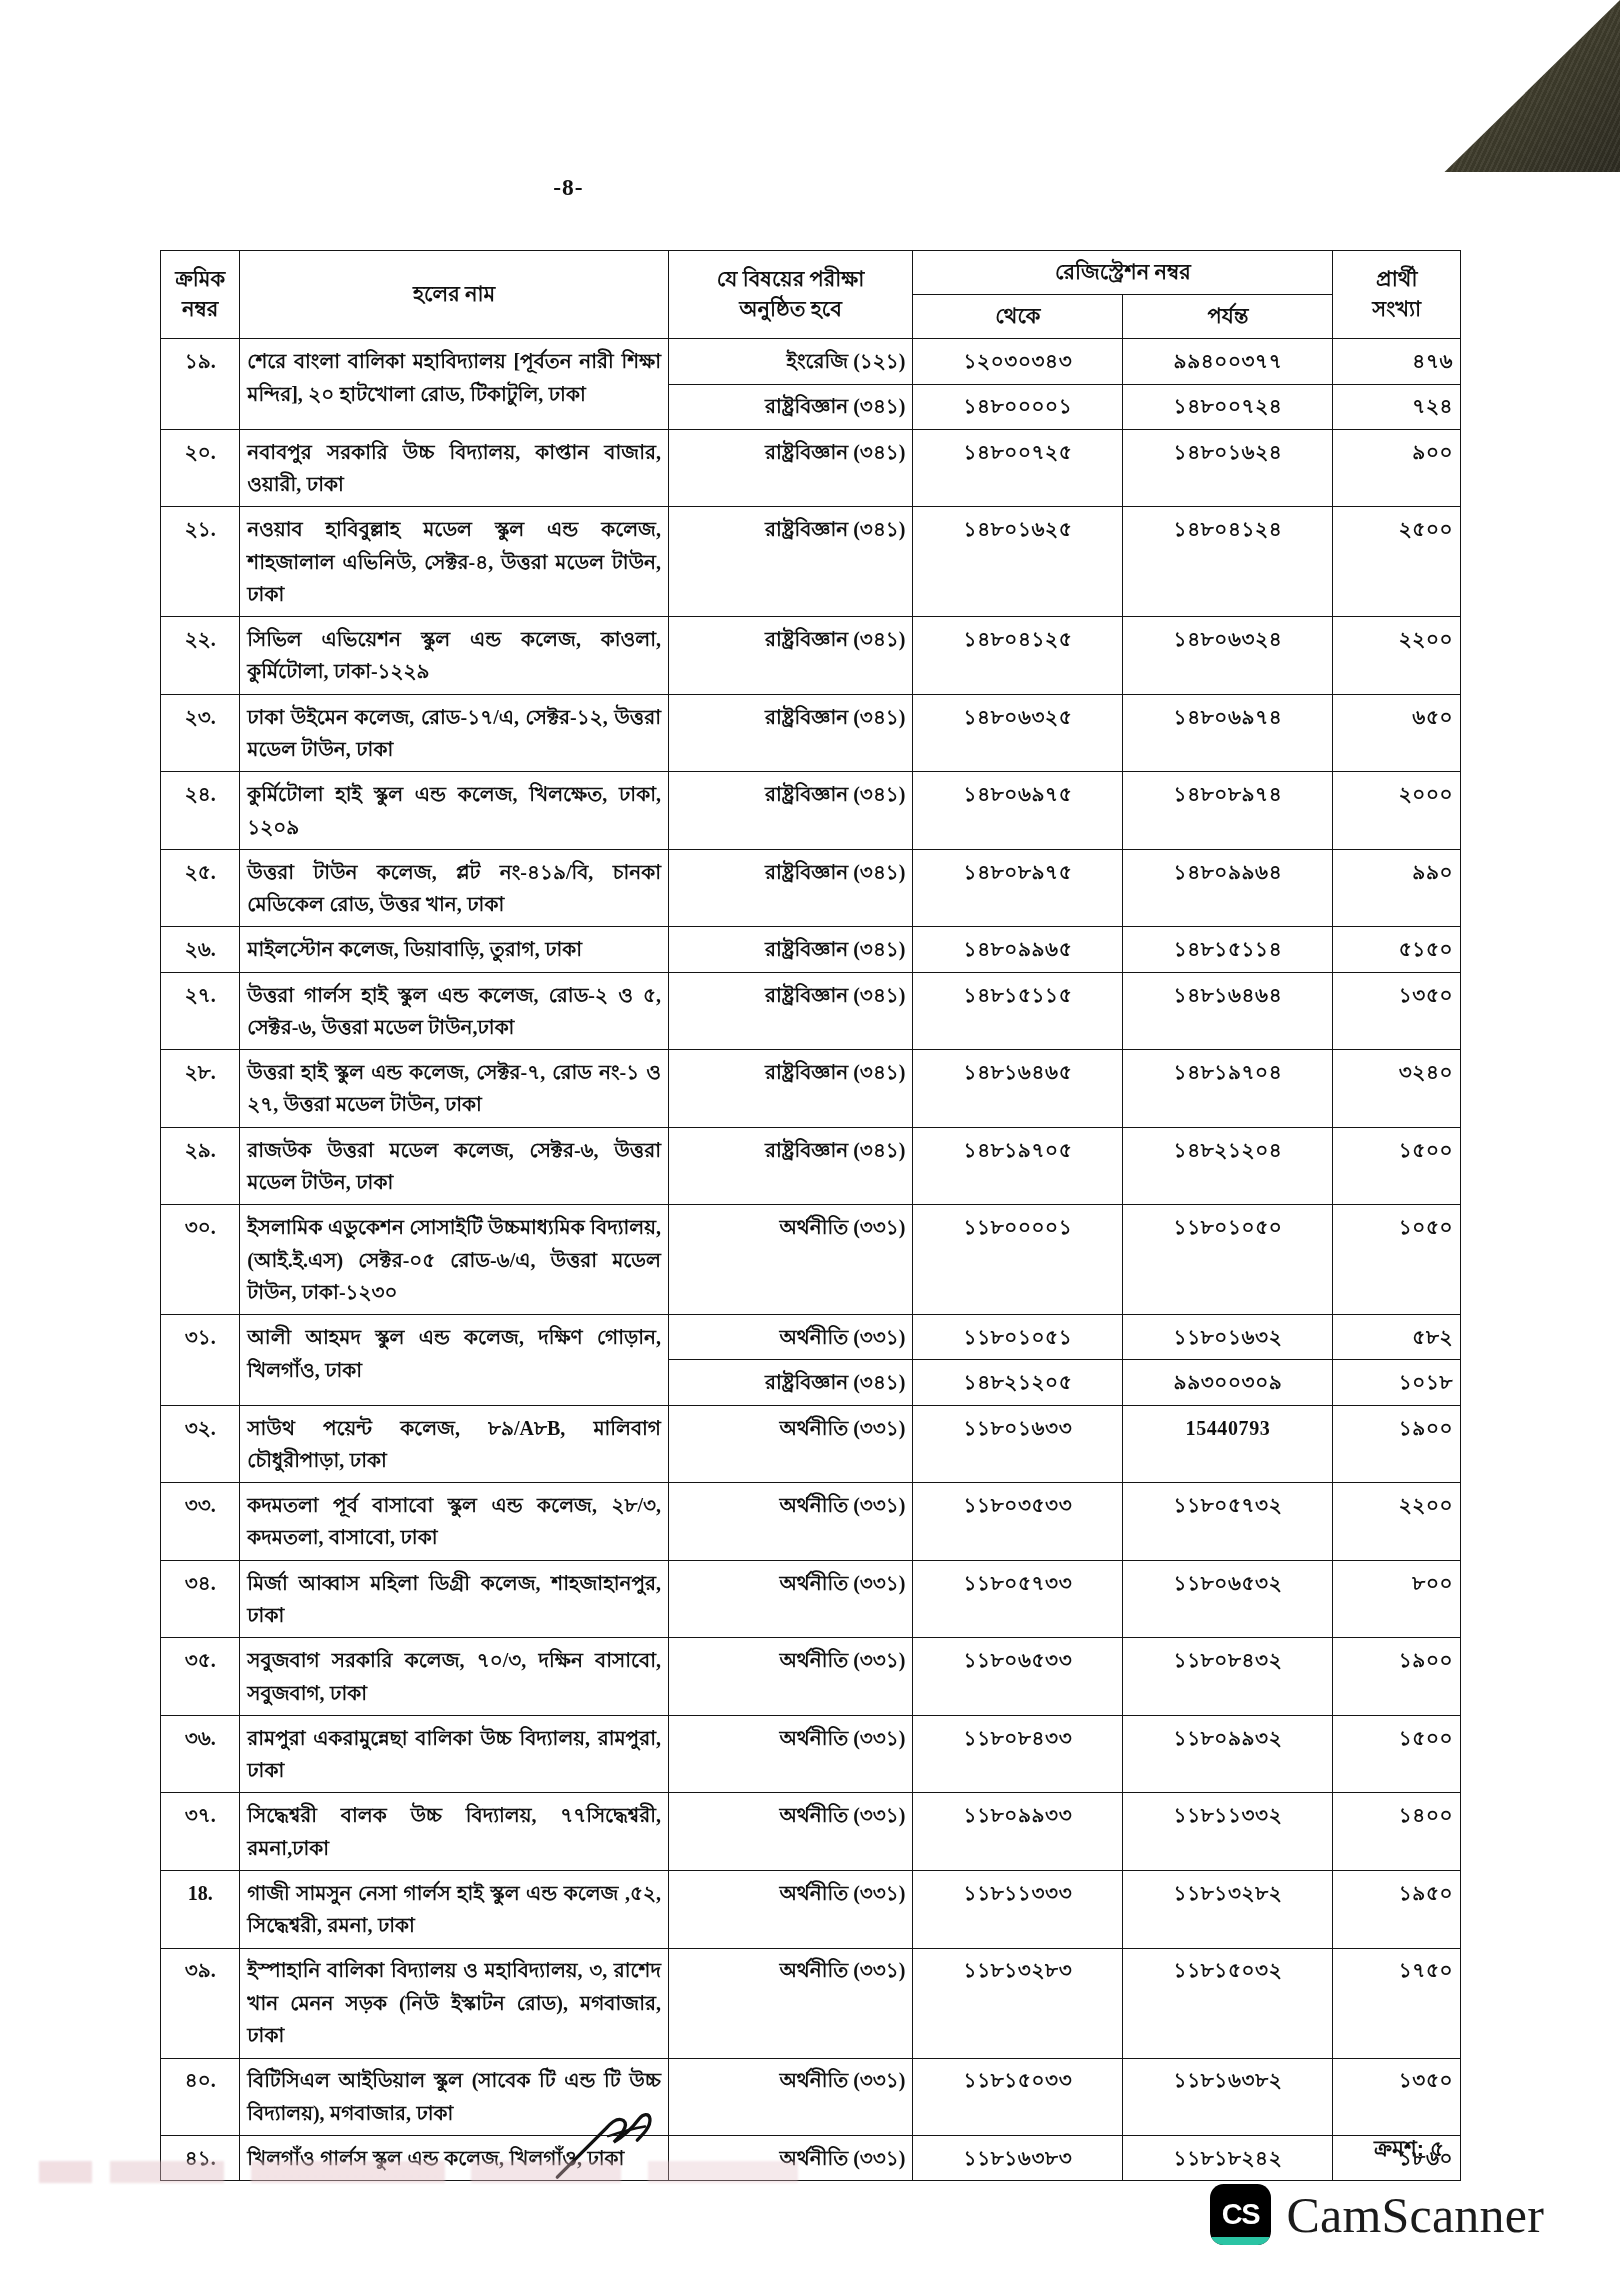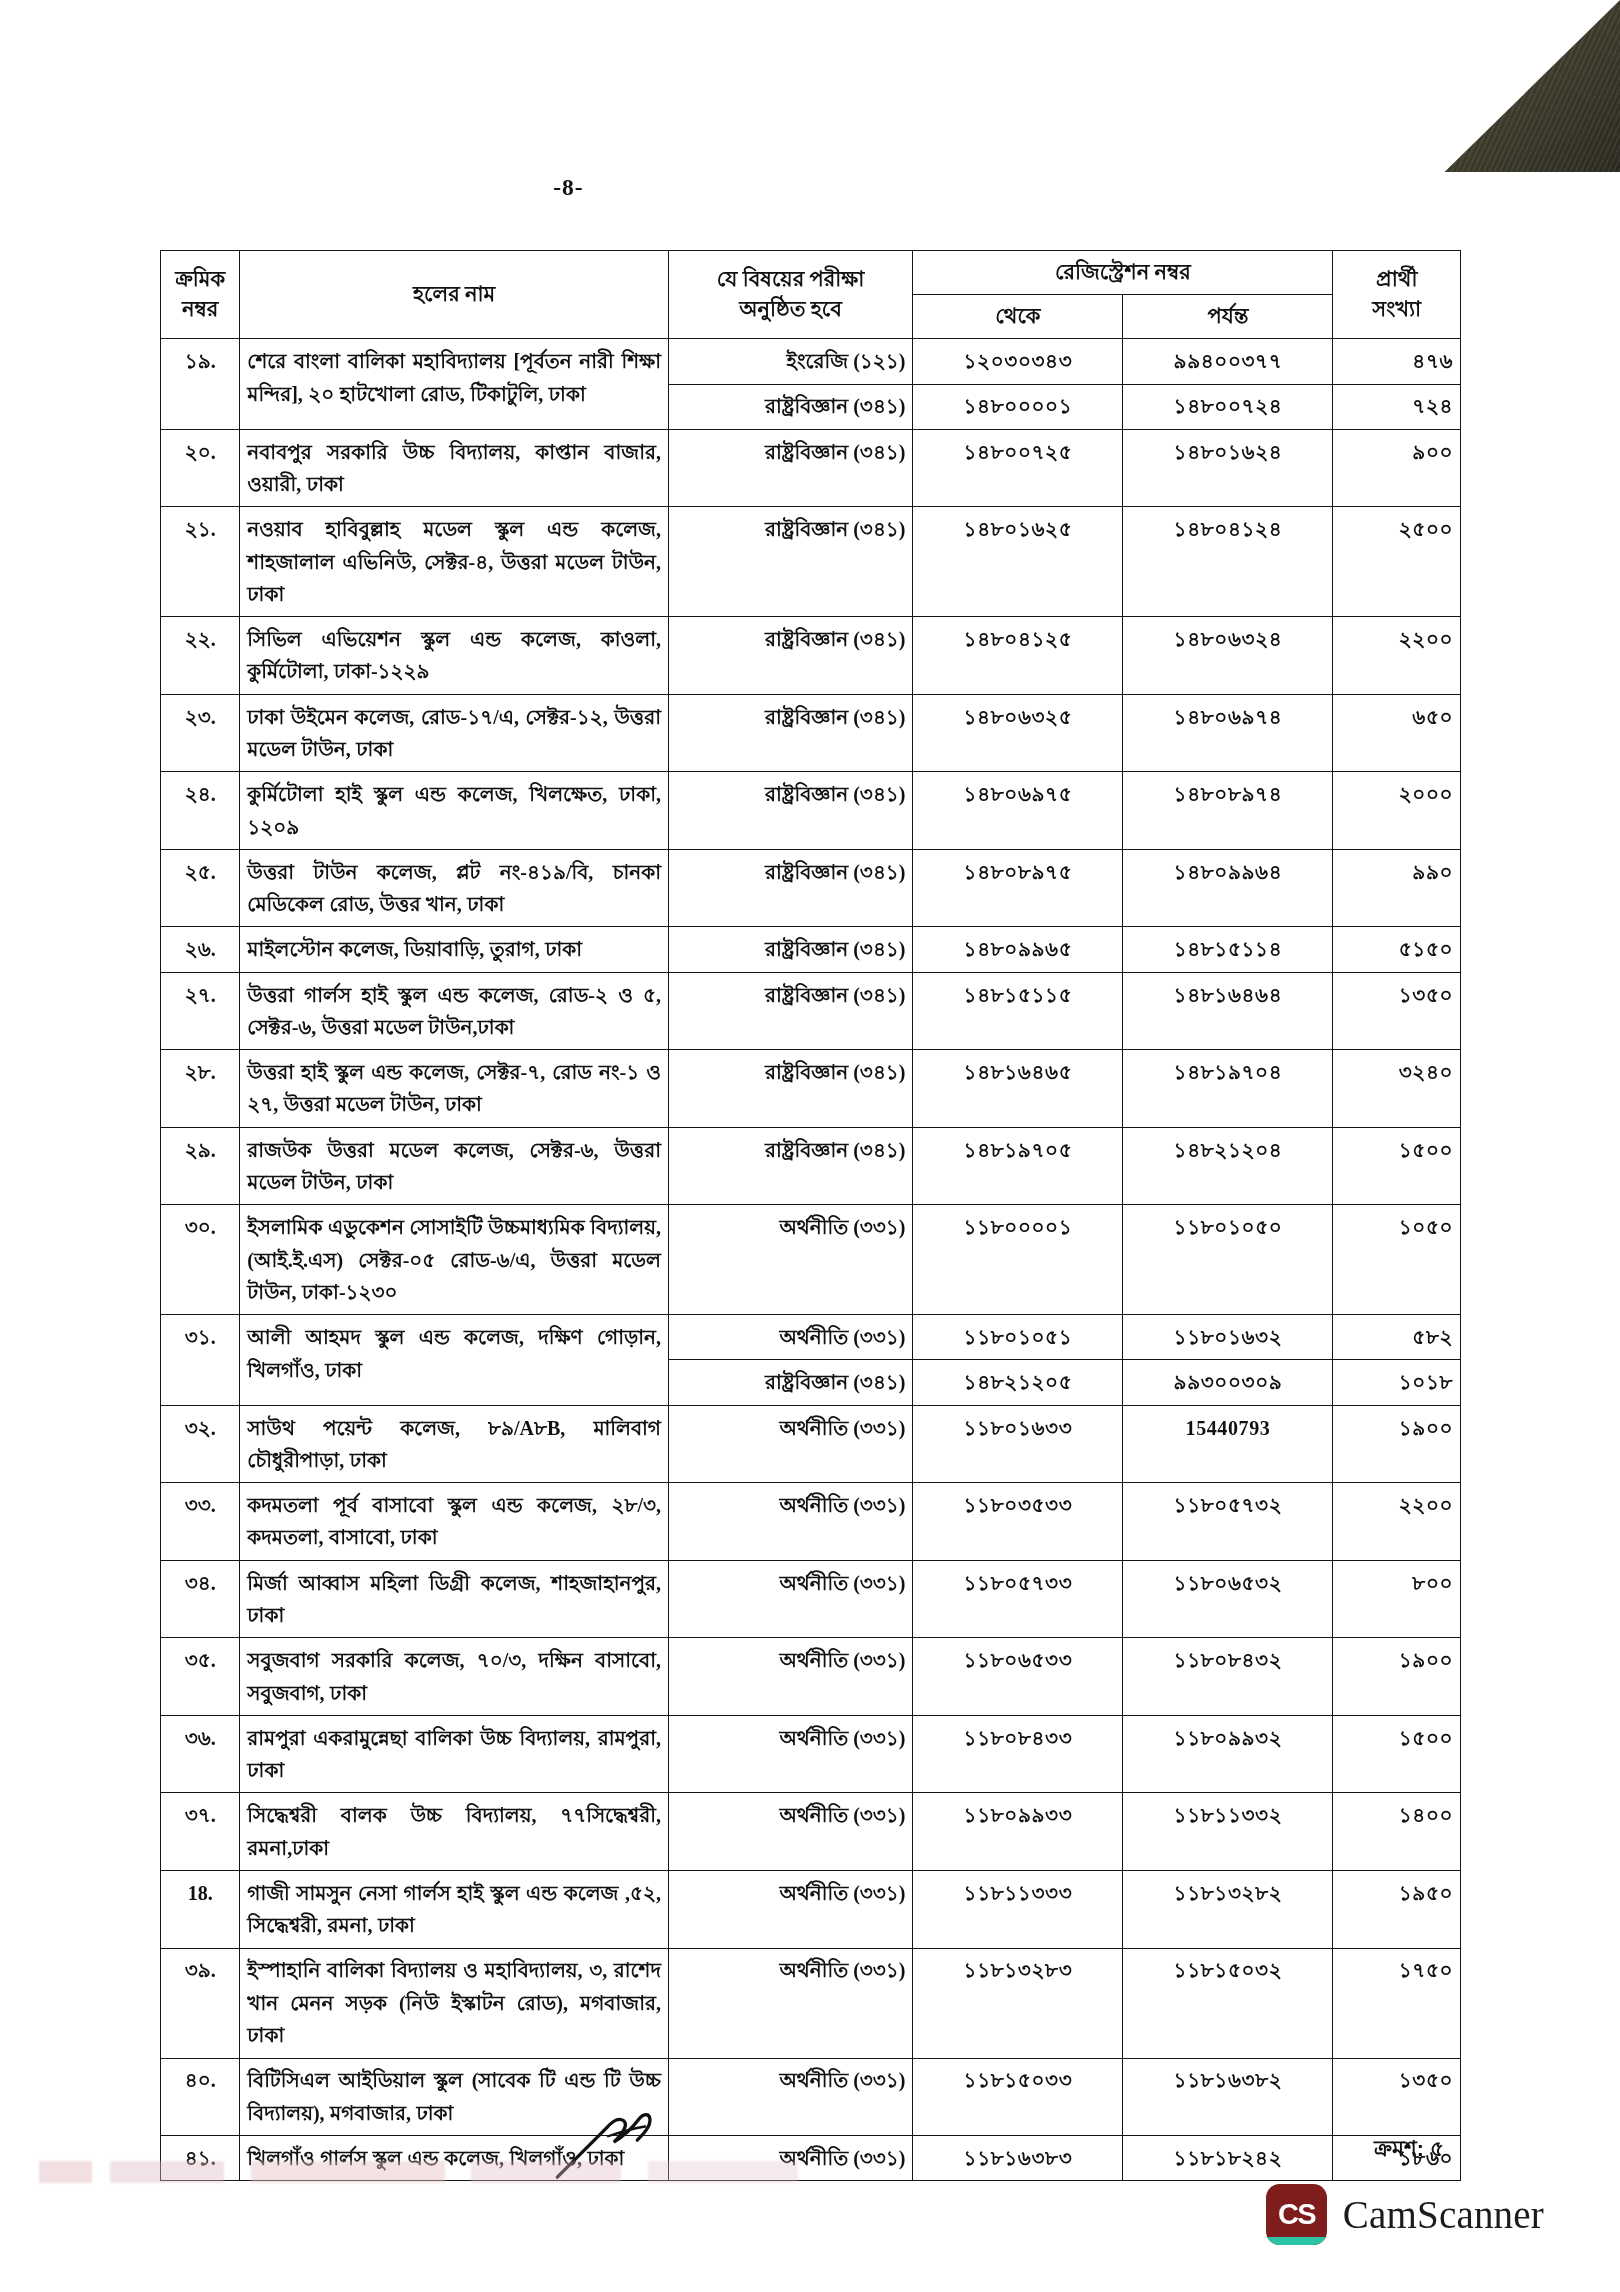--- a/index.html
+++ b/index.html
@@ -83,34 +83,34 @@
       rgba(226,190,196,.45) 69% 86%,rgba(255,255,255,0) 86% 100%);
     filter:blur(1.1px);opacity:.75;pointer-events:none;
   }
 
   
   .camscanner{
     position:absolute;top:2184px;right:76px;
     display:flex;align-items:center;gap:15.7px;
   }
   .cs-mark{
-    width:61px;height:61px;border-radius:13.7px;background:#7f1d1d;
+    width:61px;height:61px;border-radius:13.7px;background:#000000;
     position:relative;display:flex;align-items:center;justify-content:center;
     overflow:hidden;
   }
   .cs-mark .cs-text{
     color:#fff;font-weight:700;font-size:29px;letter-spacing:-1.5px;
     font-family:"Liberation Sans","DejaVu Sans",sans-serif;line-height:1;
   }
   .cs-mark .cs-foot{
     position:absolute;left:0;right:0;bottom:0;height:7.8px;background:#2bc4a4;
   }
   .cs-name{
     font-family:"Liberation Serif","DejaVu Serif",serif;
-    font-size:39px;color:#1b1b1b;letter-spacing:0.2px;
+    font-size:50px;color:#1b1b1b;letter-spacing:0.2px;
   }
 </style>
 </head>
 <body>
 
 <div class="scan-corner"></div>
 
 <div class="page-no">-8-</div>
 
 <div class="sheet">

